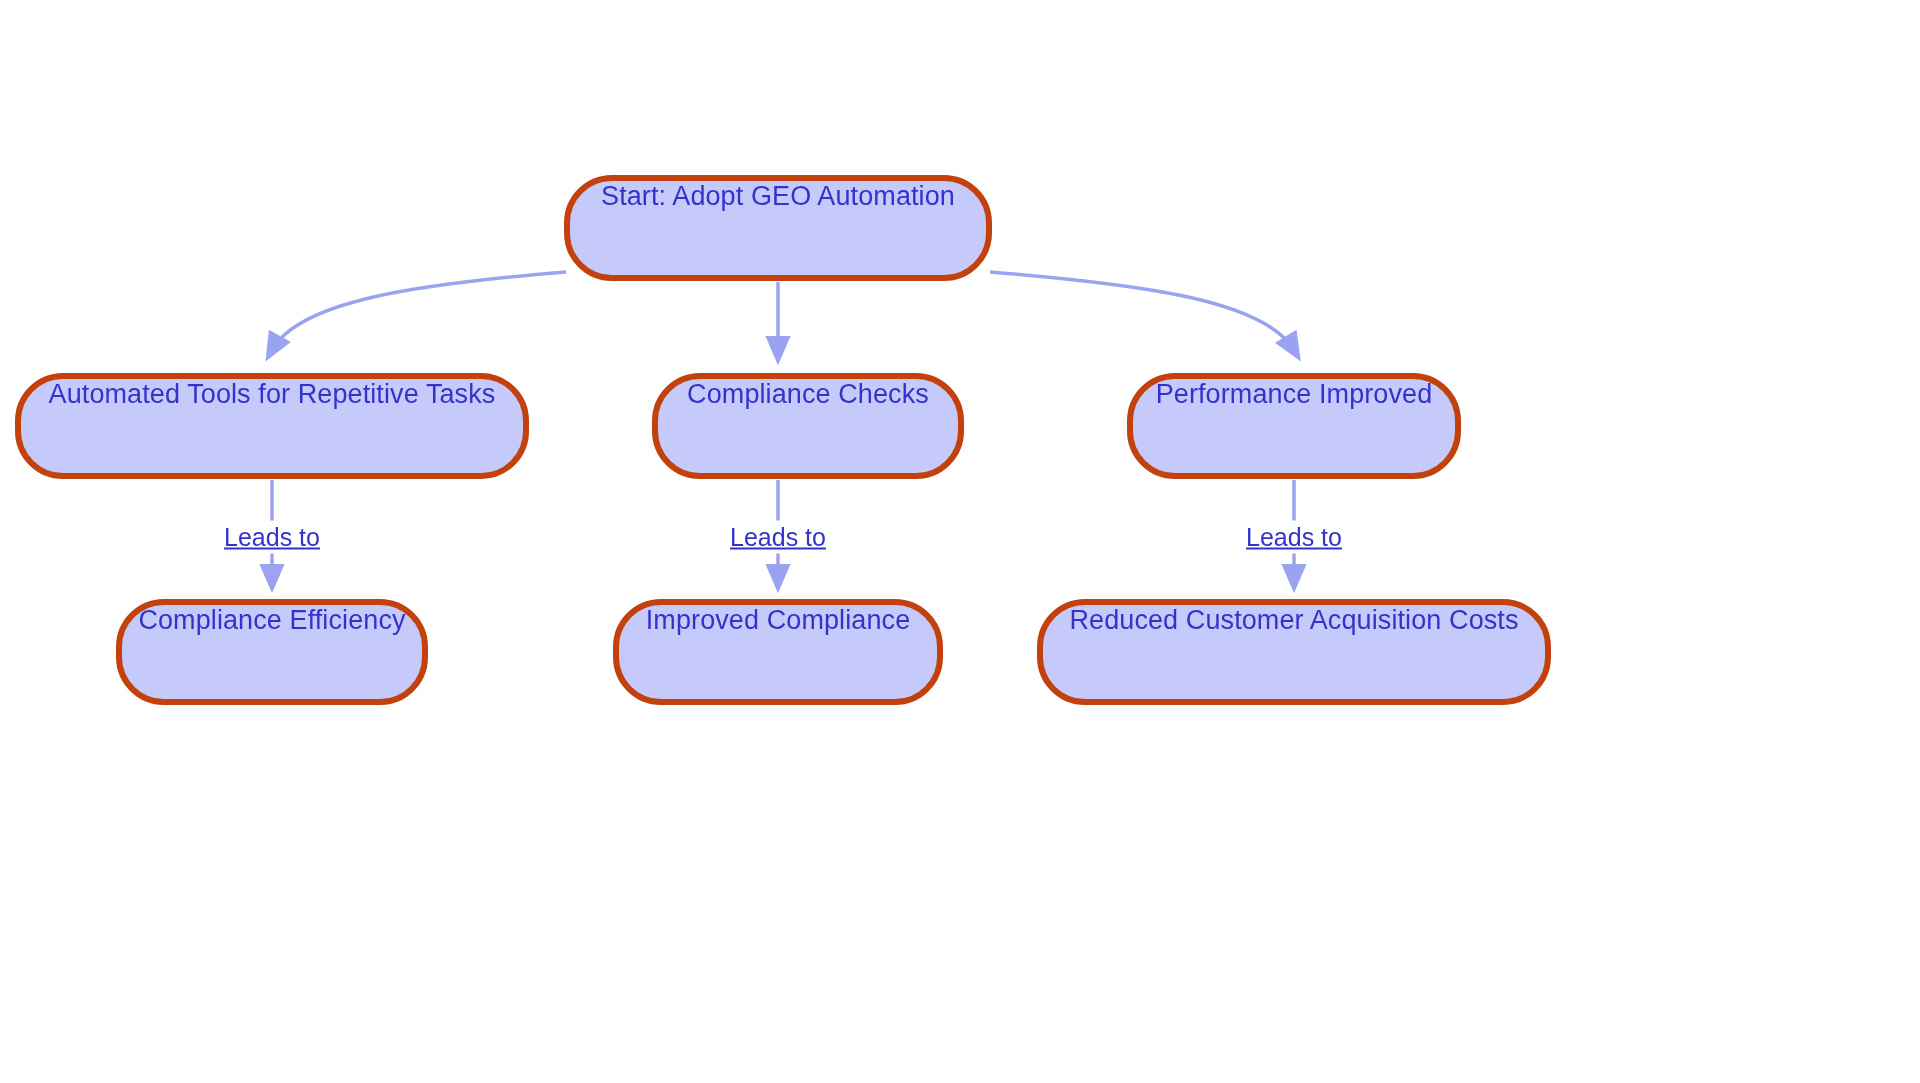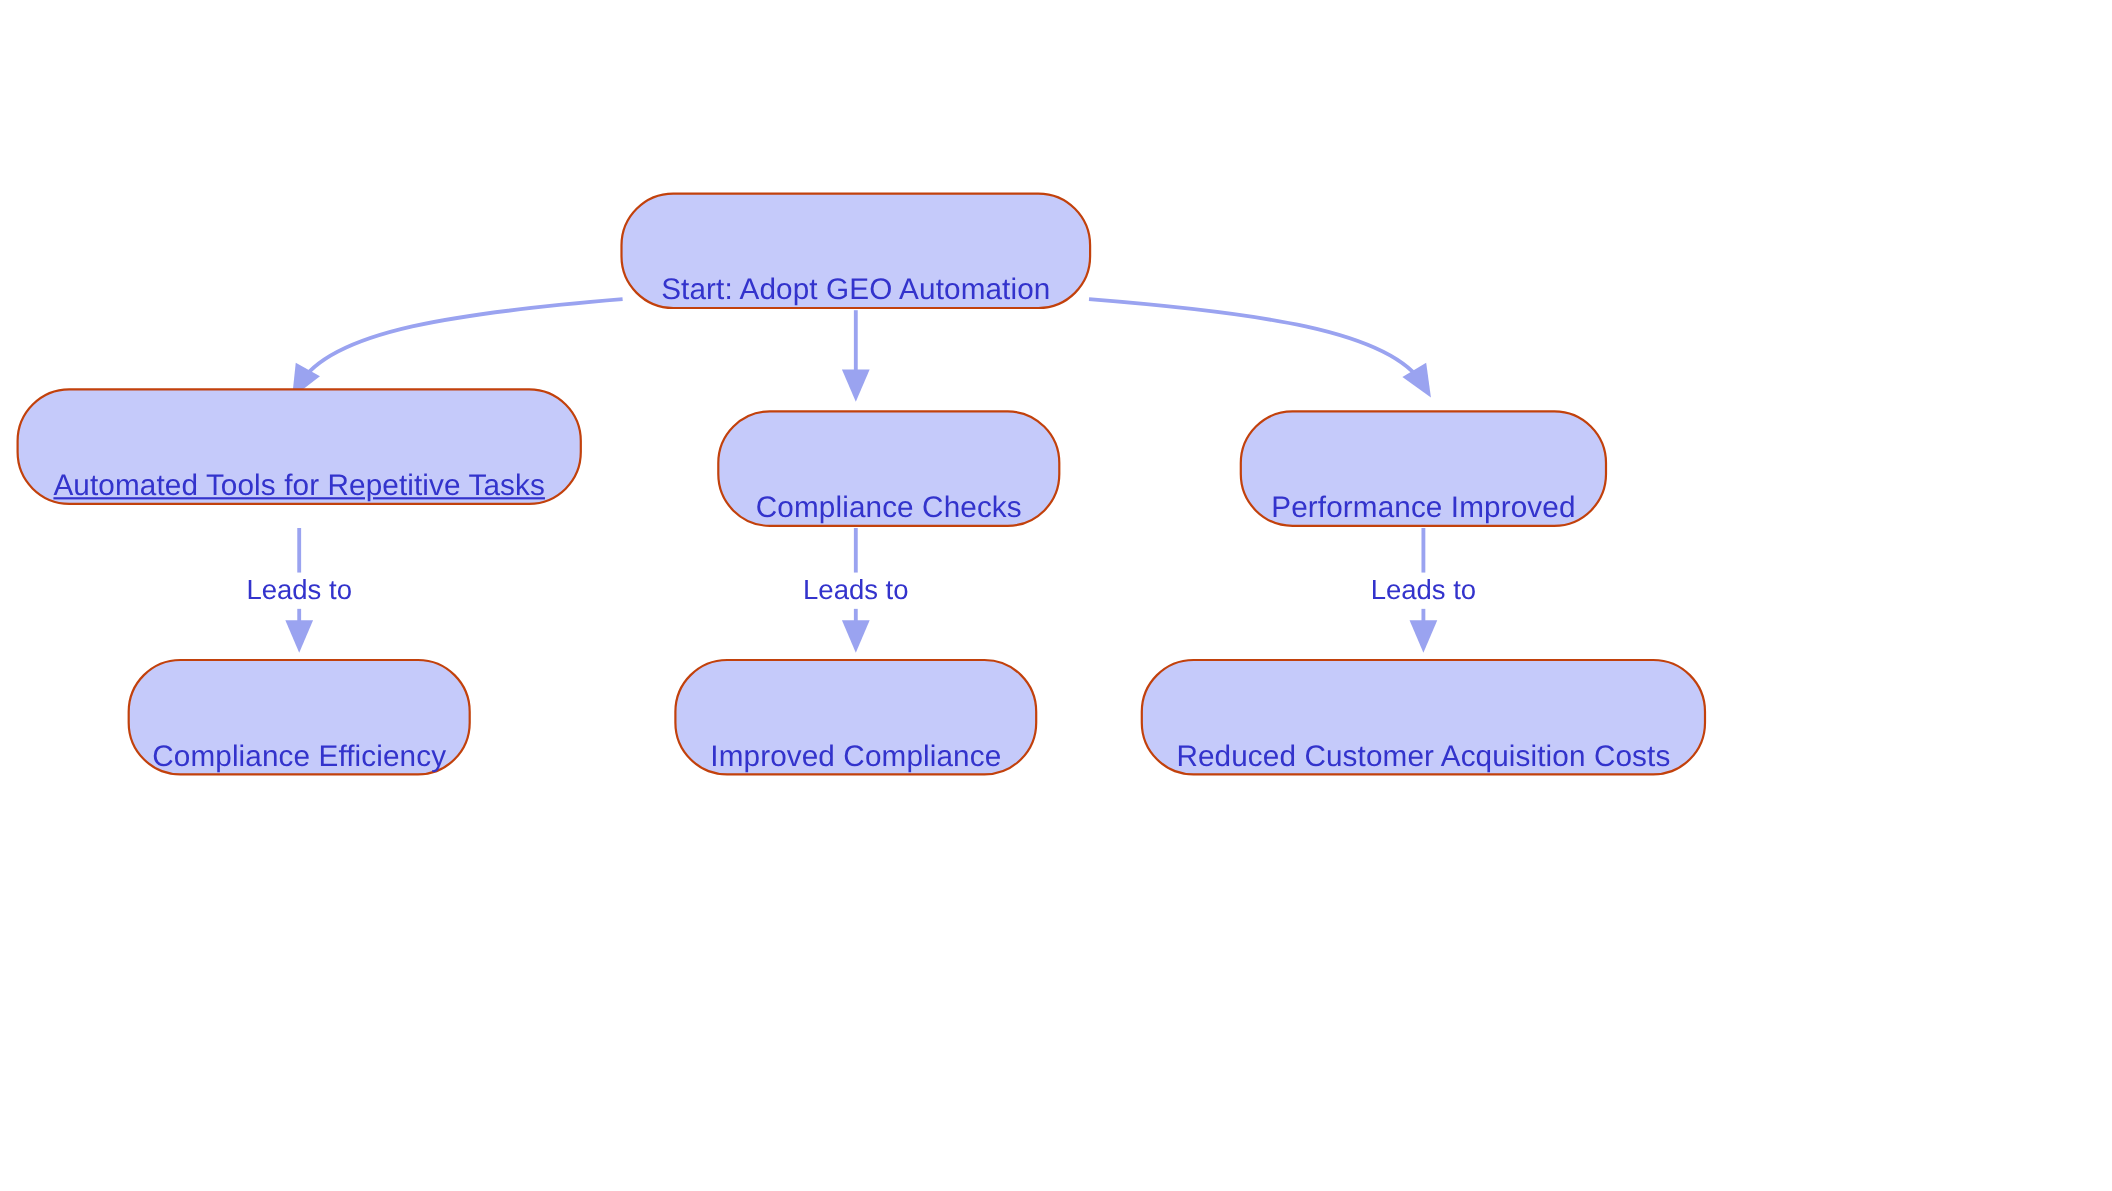--- a/index.html
+++ b/index.html
@@ -23,43 +23,44 @@
     position: absolute;
     left: 0;
     top: 0;
     width: 1920px;
     height: 1083px;
   }
   .flow-node {
     position: absolute;
     box-sizing: border-box;
     display: flex;
-    align-items: flex-end;
+    align-items: flex-start;
     justify-content: center;
     background: #c5cafa;
-    border: 2px solid #c2410c;
+    border: 6px solid #c2410c;
     border-radius: 48px;
     color: #3333cc;
     font-family: "Liberation Sans", sans-serif;
     font-size: 27px;
     font-weight: 400;
     letter-spacing: 0.1px;
     white-space: nowrap;
     z-index: 2;
   }
   .edge-label {
     position: absolute;
     color: #3333cc;
     font-family: "Liberation Sans", sans-serif;
     font-size: 25px;
     white-space: nowrap;
     background: #ffffff;
     padding: 2px 7px;
     z-index: 3;
     transform: translate(-50%, -50%);
+    text-decoration: underline;
   }
 </style>
 </head>
 <body>
 
 <div id="diagram-root">
 
   <svg id="edge-layer" viewBox="0 0 1920 1083" width="1920" height="1083" xmlns="http://www.w3.org/2000/svg">
     <defs>
       <marker id="arrowhead" markerWidth="9" markerHeight="9" refX="5.2" refY="4.5" orient="auto" markerUnits="strokeWidth">
@@ -77,21 +78,21 @@
 
     <path d="M 778 480 L 778 580" fill="none" stroke="#9aa3f0" stroke-width="3.5" marker-end="url(#arrowhead)"></path>
 
     <path d="M 1294 480 L 1294 580" fill="none" stroke="#9aa3f0" stroke-width="3.5" marker-end="url(#arrowhead)"></path>
   </svg>
 
   <div class="flow-node" style="left:564px; top:175px; width:428px; height:106px;">
     <span>Start: Adopt GEO Automation</span>
   </div>
 
-  <div class="flow-node" style="left:15px; top:353px; width:514px; height:106px;text-decoration:underline;">
+  <div class="flow-node" style="left:15px; top:373px; width:514px; height:106px;">
     <span>Automated Tools for Repetitive Tasks</span>
   </div>
 
   <div class="flow-node" style="left:652px; top:373px; width:312px; height:106px;">
     <span>Compliance Checks</span>
   </div>
 
   <div class="flow-node" style="left:1127px; top:373px; width:334px; height:106px;">
     <span>Performance Improved</span>
   </div>

